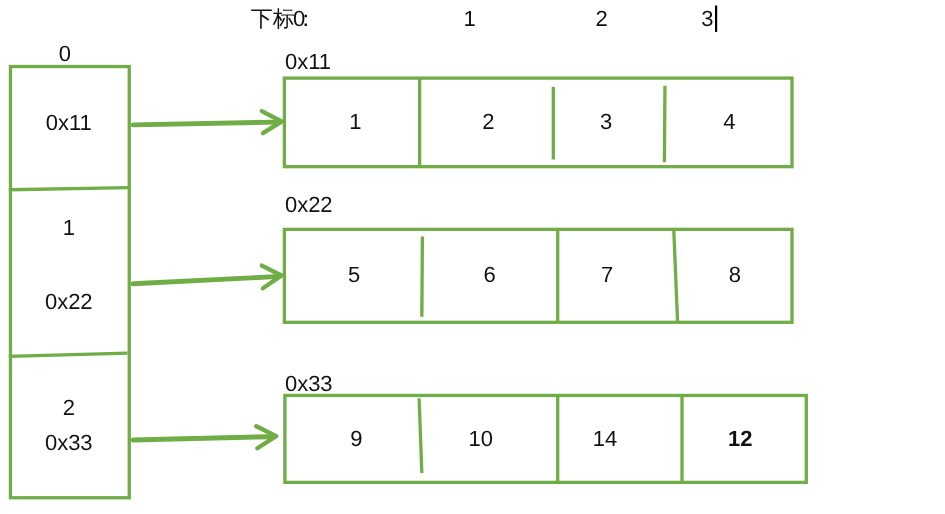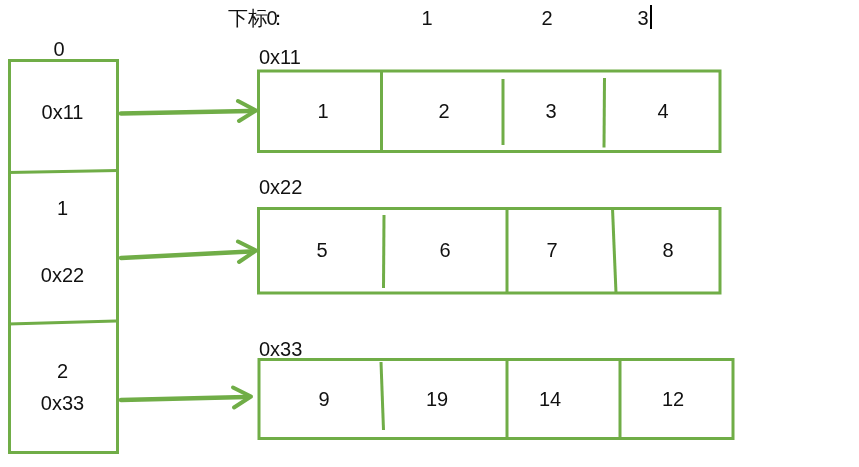--- a/index.html
+++ b/index.html
@@ -98,17 +98,17 @@
   <span class="t c" style="left:641px; top:100px; width:44px;">4</span>
 
   <span class="t" style="left:259px; top:176px;">0x22</span>
   <span class="t c" style="left:300px; top:239px; width:44px;">5</span>
   <span class="t c" style="left:423px; top:239px; width:44px;">6</span>
   <span class="t c" style="left:530px; top:239px; width:44px;">7</span>
   <span class="t c" style="left:646px; top:239px; width:44px;">8</span>
 
   <span class="t" style="left:259px; top:338px;">0x33</span>
   <span class="t c" style="left:302px; top:388px; width:44px;">9</span>
-  <span class="t c" style="left:415px; top:388px; width:44px;">19</span>
+  <span class="t c" style="left:415px; top:388px; width:44px;">10</span>
   <span class="t c" style="left:528px; top:388px; width:44px;">14</span>
-  <span class="t c" style="left:651px; top:388px; width:44px;">12</span>
+  <span class="t c" style="left:651px; top:388px; width:44px;font-weight:bold;">12</span>
 
 </div>
 
 </body></html>

